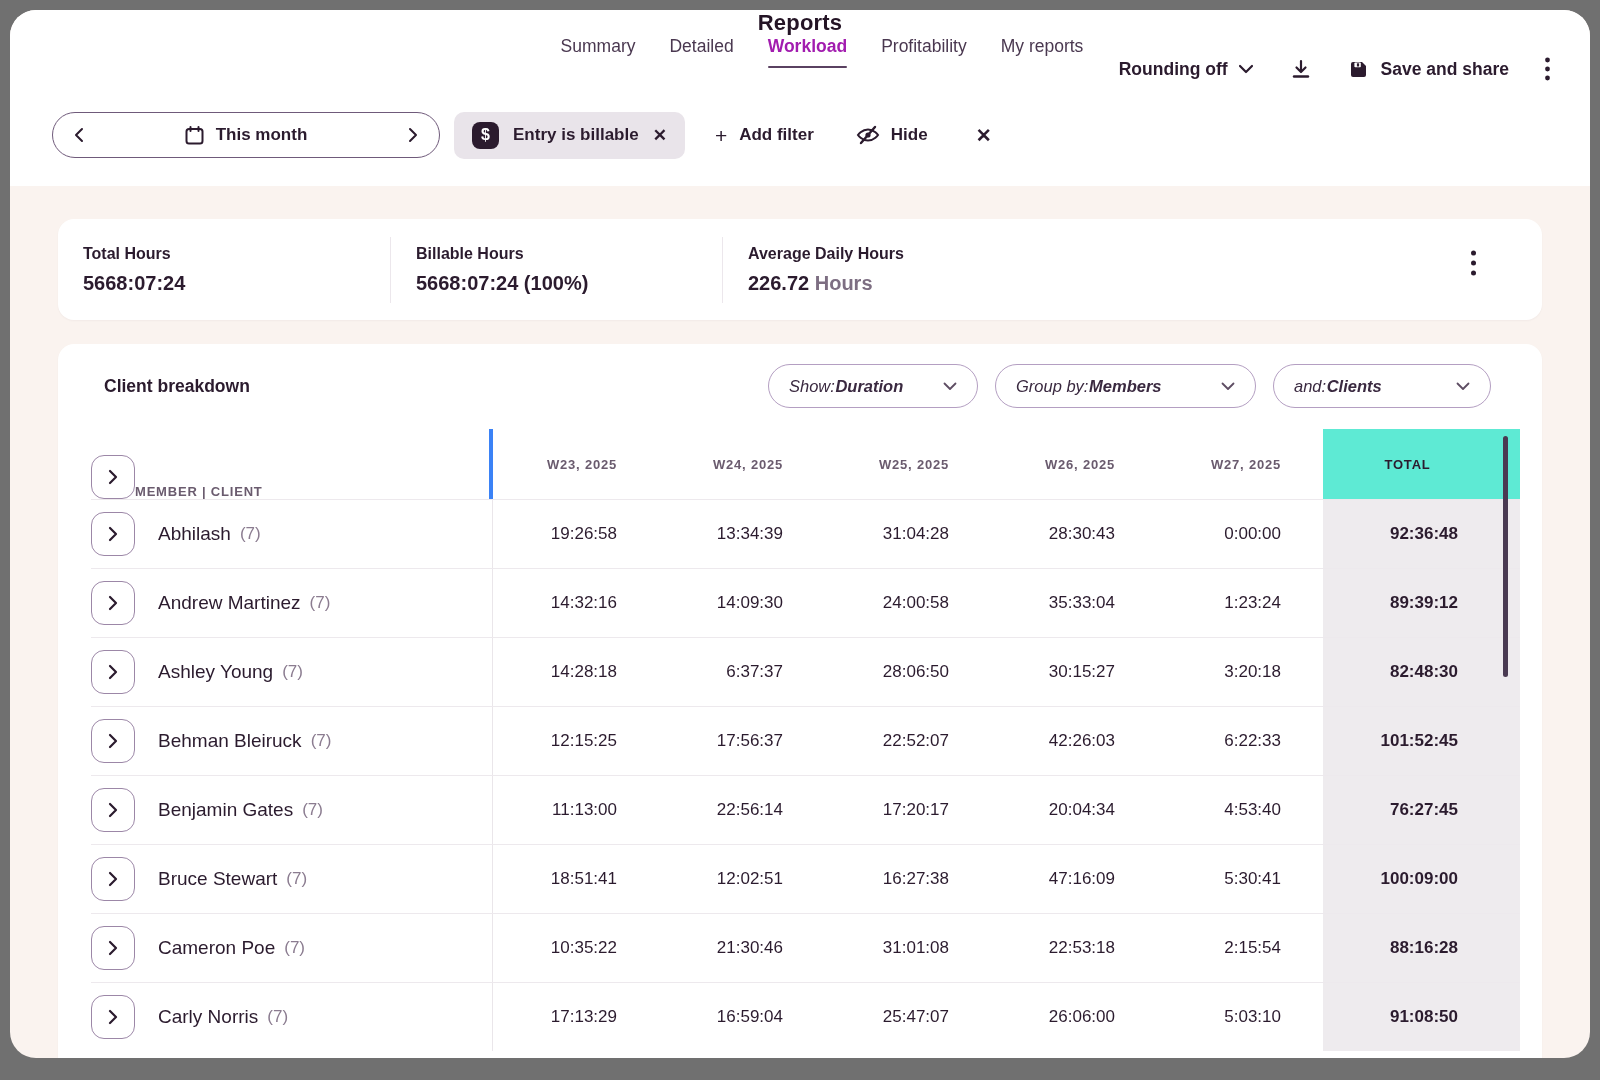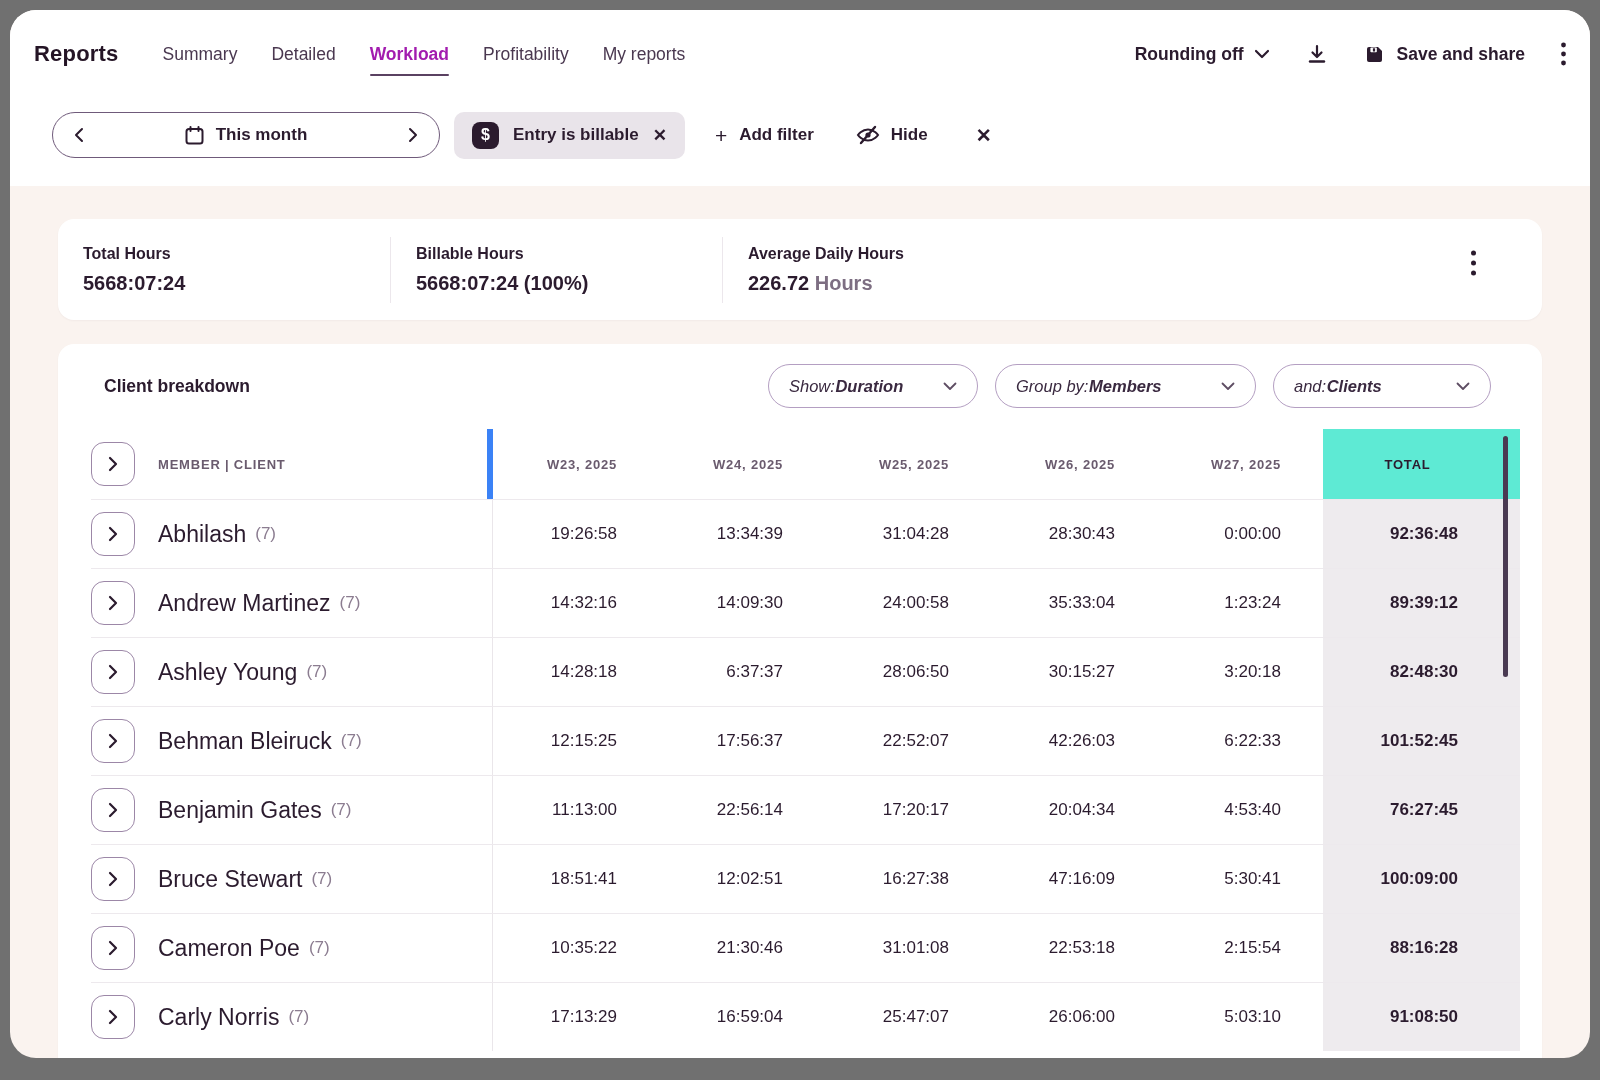--- a/index.html
+++ b/index.html
@@ -10,21 +10,21 @@
     color:#2b1b2e;
     overflow:hidden;
     position:relative;
   }
   .frame {
     position:absolute; left:10px; top:10px; right:10px; bottom:22px;
     background:#faf3ef; border-radius:26px; overflow:hidden;
   }
   
   .tophead { background:#ffffff; padding:0 0 14px 0; }
-  .navrow { height:88px; display:flex; align-items:center; padding:0 24px; }
+  .navrow { height:88px; display:flex; align-items:center; padding:0 40px;flex-direction:column; }
   .brand { font-size:22px; font-weight:700; color:#241425; letter-spacing:.2px; }
   .tabs { display:flex; gap:34px; margin-left:44px; }
   .tab { font-size:17.5px; font-weight:500; color:#4a3850; position:relative; cursor:pointer; white-space:nowrap; }
   .tab.active { color:#a21caf; font-weight:600; }
   .tab.active::after { content:""; position:absolute; left:0; right:0; bottom:-11px; height:2px; background:#5a4161; border-radius:2px; }
   .nav-right { margin-left:auto; display:flex; align-items:center; gap:36px; }
   .rounding { display:flex; align-items:center; gap:10px; font-size:17.5px; font-weight:600; cursor:pointer; }
   .iconbtn { display:flex; align-items:center; justify-content:center; cursor:pointer; background:none; border:none; }
   .savешare { display:flex; align-items:center; gap:12px; font-size:17.5px; font-weight:600; cursor:pointer; }
   
@@ -75,33 +75,33 @@
   }
   .control .pre { font-weight:400; white-space:pre; }
   .control .val { font-weight:700; margin-left:-4px; }
   .control:nth-child(1){ width:210px; }
   .control:nth-child(2){ width:261px; }
   .control:nth-child(3){ width:218px; }
   
   .tbl { margin:21px 0 0 33px; width:1429px; }
   .grid-cols { display:grid; grid-template-columns:402px 166px 166px 166px 166px 166px 197px; }
   .thead { height:70px; align-items:stretch; }
-  .h-member { display:flex; align-items:center; gap:23px; border-right:6px solid #3b82f6; }
+  .h-member { display:flex; align-items:flex-end; border-right:4px solid #3b82f6; }
   .h-member .htxt { font-size:13px; font-weight:600; letter-spacing:.8px; color:#6a5b6e; }
   .h-week { display:flex; align-items:center; justify-content:flex-end; padding-right:42px;
             font-size:13px; font-weight:600; letter-spacing:.8px; color:#6a5b6e; }
   .h-total { background:#5eead4; display:flex; align-items:center; justify-content:center; padding-right:28px;
              font-size:13px; font-weight:700; letter-spacing:.8px; color:#2b1b2e; }
   .trow { height:69px; border-top:1px solid #ede9ed; align-items:stretch; }
   .member-cell { display:flex; align-items:center; gap:23px; border-right:1px solid #eae6ea; }
   .expand {
     width:44px; height:44px; border:1px solid #9c87a7; border-radius:13px; background:#fff;
     display:flex; align-items:center; justify-content:center; cursor:pointer; flex:none;
   }
-  .mname { font-size:23px; font-weight:500; color:#2b1b2e; }
+  .mname { font-size:19px; font-weight:500; color:#2b1b2e; }
   .mcount { font-size:17px; font-weight:500; color:#8b7c90; margin-left:-14px; }
   .week-val { display:flex; align-items:center; justify-content:flex-end; padding-right:42px;
               font-size:17px; font-weight:500; color:#2b1b2e; }
   .total-val { background:#eeebee; display:flex; align-items:center; justify-content:flex-end; padding-right:62px;
                font-size:17px; font-weight:700; color:#2b1b2e; }
   .scroll-thumb { position:absolute; right:34px; top:92px; width:5px; height:241px;
                   background:#4a3a52; border-radius:3px; cursor:grab; }
   svg { display:block; }
 </style>
 </head>

